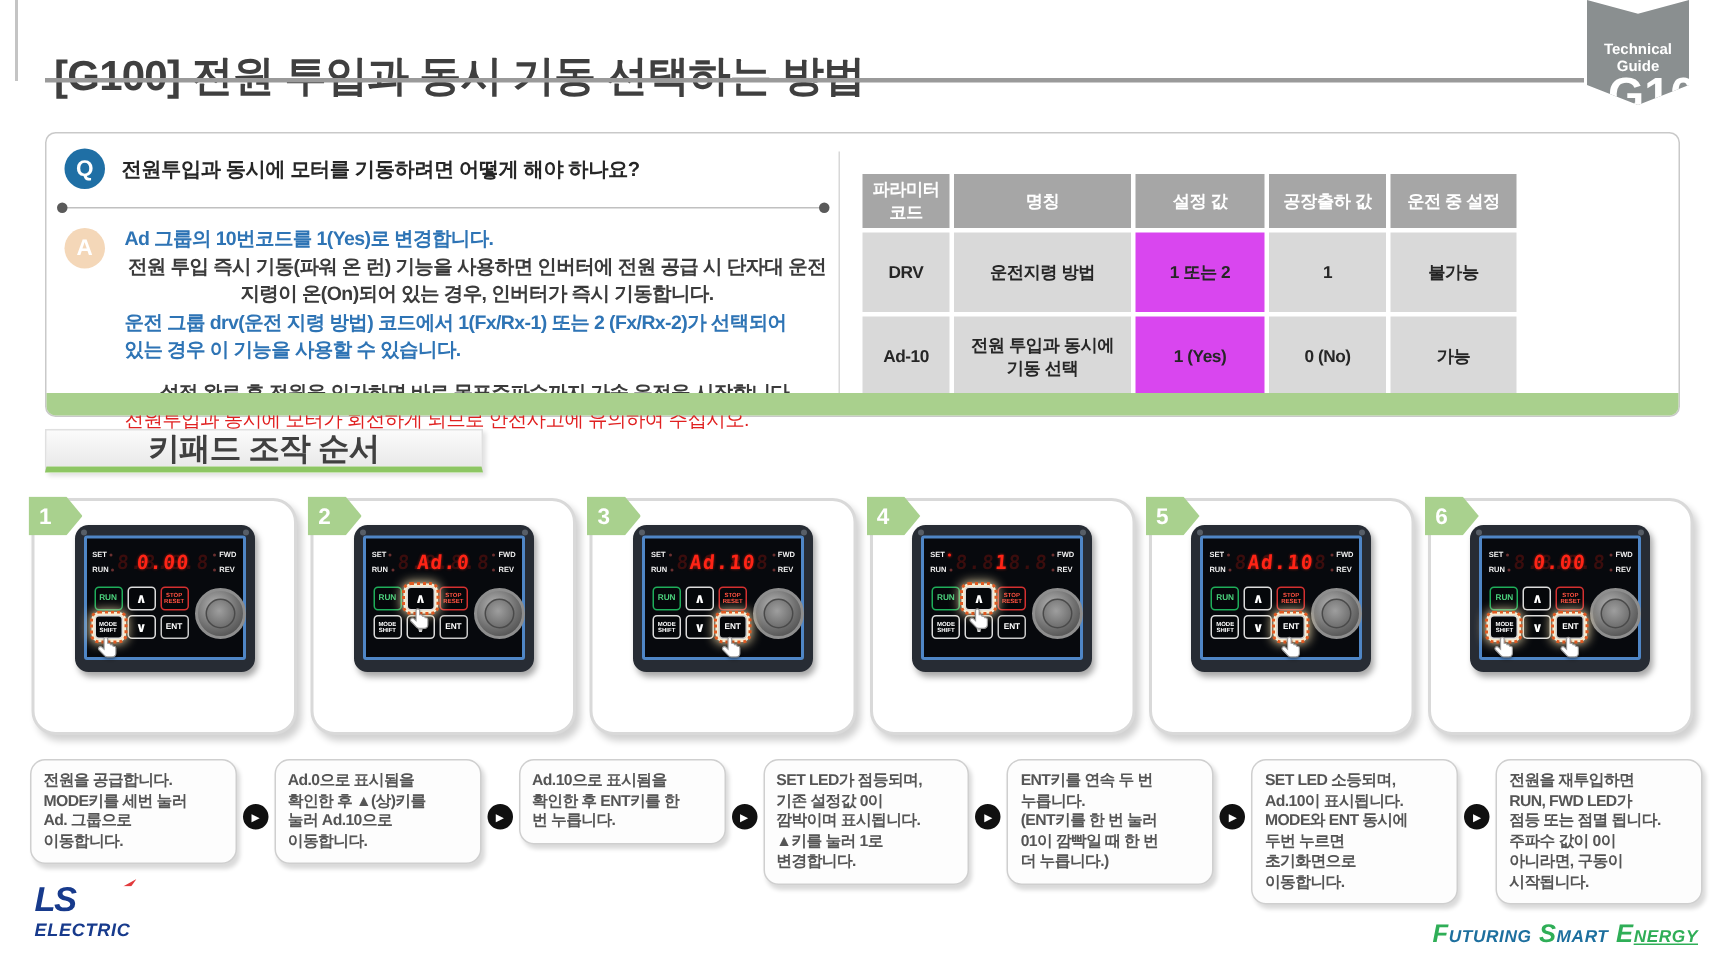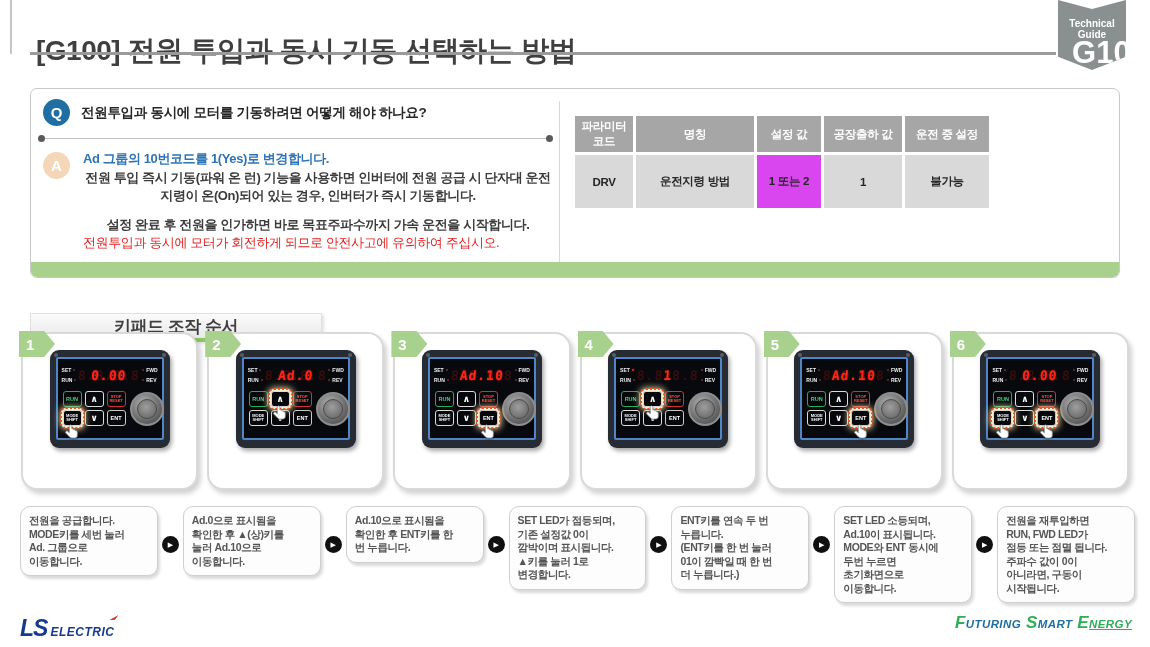--- a/index.html
+++ b/index.html
@@ -7,21 +7,21 @@
   body { font-family:"Liberation Sans","DejaVu Sans",sans-serif; }
   .page { position:relative; width:1150px; height:647px; background:#fff; overflow:hidden; }
   .preline { white-space:pre-line; }
 
   
   .corner-line { position:absolute; left:10px; top:0; width:2px; height:54px; background:#c4c4c4; }
   .title { position:absolute; left:36px; top:16px; font-size:28px; font-weight:800; color:#3f3f3f; letter-spacing:-0.5px;margin-top:16px; }
   .title-rule { position:absolute; left:30px; right:94px; top:52px; height:3px; background:#9a9a9a; }
   .badge { position:absolute; right:24px; top:0; width:68px; height:70px; background:#8a8f90; z-index:2;
            clip-path:polygon(0 0,50% 13%,100% 0,100% 81%,50% 100%,0 81%);
-           display:flex; flex-direction:column; align-items:center; justify-content:flex-start; padding-top:18px; color:#fff; }
+           display:flex; flex-direction:column; align-items:center; justify-content:flex-start; padding-top:28px; color:#fff; }
   .badge .t1 { font-size:10px; font-weight:700; line-height:11px; }
   .badge .t2 { font-size:10px; font-weight:700; line-height:11px; }
   .badge .model { font-size:31px; font-weight:800; line-height:26px;margin-left:36px; }
 
   
   .qa-box { position:absolute; left:30px; top:88px; width:1090px; height:190px; background:#fff;
             border:1px solid #c9c9c9; border-radius:7px; }
   .qa-green { position:absolute; left:0; right:0; bottom:0; height:15px; background:#a9d08d; border-radius:0 0 6px 6px; }
   .qa-left { position:absolute; left:0; top:0; width:528px; height:175px; }
   .q-row { display:flex; align-items:center; gap:11px; margin:10px 0 0 12px; }
@@ -42,27 +42,27 @@
   .a-gap { height:10px; }
   .a-red { color:#e02020; font-weight:400; }
 
   
   .tbl-wrap { position:absolute; left:528px; top:12px; width:560px; height:175px; border-left:1px solid #d8d8d8; padding:12px 0 0 12px; }
   table.params { border-collapse:separate; border-spacing:3px; }
   table.params td,table.params th { text-align:center; vertical-align:middle; font-weight:700; letter-spacing:-0.3px; }
   table.params th { background:#a6a6a6; color:#fff; font-size:11.5px; height:36px; padding:0 6px; }
   table.params td { background:#d9d9d9; color:#262626; font-size:11.5px; height:53px; padding:0 6px; }
   table.params td.green { background:#d946ef; }
-  .col-code { width:58px; } .col-name { width:118px; } .col-set { width:64px; } .col-fac { width:78px; } .col-run { width:84px; }
+  .col-code { width:58px; } .col-name { width:118px; } .col-set { width:86px; } .col-fac { width:78px; } .col-run { width:84px; }
 
   
   .sec-title { position:absolute; left:30px; top:286px; width:292px; height:29px;
                background:linear-gradient(#fbfbfb,#e9e9e9); border:1px solid #e0e0e0; border-bottom:4px solid #8dc663;
                box-shadow:2px 2px 3px rgba(0,0,0,.12); display:flex; align-items:center; justify-content:center;
-               font-size:17px; font-weight:800; color:#404040; letter-spacing:-0.5px;margin-top:27px; }
+               font-size:21px; font-weight:800; color:#404040; letter-spacing:-0.5px; }
 
   
   .cards { position:absolute; left:21px; right:21px; top:332px; height:158px; display:flex; gap:9px; }
   .kcard { position:relative; flex:1; background:#fff; border:2px solid #d9d9d9; border-radius:16px;
            box-shadow:3px 4px 5px rgba(0,0,0,.18); }
   .stepnum { position:absolute; top:-3px; left:-4px; width:36px; height:26px; background:#a9d18e;
              clip-path:polygon(0 0,70% 0,100% 50%,70% 100%,0 100%); color:#fff; font-weight:800; font-size:15px;
              display:flex; align-items:center; padding-left:7px; z-index:3; }
   .device { position:relative; width:120px; height:98px; margin:16px auto 0; background:#272c34; border-radius:9px;
             box-shadow:2px 3px 4px rgba(0,0,0,.35); }
@@ -99,21 +99,21 @@
           filter:drop-shadow(0 1px 1px rgba(0,0,0,.45)); }
 
   
   .steps { position:absolute; left:20px; right:15px; top:506px; display:flex; gap:4px; align-items:flex-start; }
   .sbox { flex:1; background:#fdfdfd; border:1.5px solid #cfcfcf; border-radius:10px; box-shadow:2px 3px 3px rgba(0,0,0,.15);
           padding:7px 8px; font-size:10.5px; font-weight:700; color:#555; line-height:13.5px; letter-spacing:-0.4px; }
   .sarrow { flex:none; width:17px; height:17px; border-radius:50%; background:#101010; color:#fff; margin-top:30px;
             display:flex; align-items:center; justify-content:center; font-size:7px; }
 
   
-  .ls-logo { position:absolute; left:20px; bottom:5px; display:flex; align-items:baseline; color:#173a8c; }
+  .ls-logo { position:absolute; left:20px; bottom:20px; display:flex; align-items:baseline; color:#173a8c;flex-direction:column; }
   .ls-main { position:relative; font-size:23px; font-weight:800; font-style:italic; letter-spacing:-1px; }
   .ls-accent { position:absolute; top:0px; right:-4px; width:9px; height:5px; background:#e23a3c;
                clip-path:polygon(0 100%,100% 0,60% 100%); }
   .ls-sub { font-size:12px; font-weight:800; font-style:italic; letter-spacing:0.5px; margin-left:3px; }
   .slogan { position:absolute; right:18px; bottom:14px; font-style:italic; font-weight:800; letter-spacing:0.4px;
             display:flex; align-items:baseline; gap:5px; }
   .slogan .word { display:flex; align-items:baseline; }
   .slogan .cap { font-size:17px; color:#2fae57; }
   .slogan .rest { font-size:11.5px; }
   .slogan .w1 .rest,.slogan .w2 .rest { color:#1d6f9e; }
@@ -143,20 +143,22 @@
         <span class="line"></span>
           <span class="d1"></span>
           <span class="d2"></span>
       </div>
       <div class="a-area">
         <div class="a-circle">A</div>
         <div class="a-text">
           <div class="a-head preline">Ad 그룹의 10번코드를 1(Yes)로 변경합니다.</div>
           <div class="a-body preline">전원 투입 즉시 기동(파워 온 런) 기능을 사용하면 인버터에 전원 공급 시 단자대 운전
 지령이 온(On)되어 있는 경우, 인버터가 즉시 기동합니다.</div>
+          <div class="a-blue preline">운전 그룹 drv(운전 지령 방법) 코드에서 1(Fx/Rx-1) 또는 2 (Fx/Rx-2)가 선택되어
+있는 경우 이 기능을 사용할 수 있습니다.</div>
           <div class="a-gap"></div>
           <div class="a-body preline">설정 완료 후 전원을 인가하면 바로 목표주파수까지 가속 운전을 시작합니다.</div>
           <div class="a-red preline">전원투입과 동시에 모터가 회전하게 되므로 안전사고에 유의하여 주십시오.</div>
         </div>
       </div>
     </div>
 
     <div class="tbl-wrap">
       <table class="params">
         <tbody>
@@ -167,20 +169,28 @@
           <th class="col-set">설정 값</th>
           <th class="col-fac">공장출하 값</th>
           <th class="col-run">운전 중 설정</th>
         </tr>
         <tr>
           <td>DRV</td>
           <td class="preline">운전지령 방법</td>
           <td class="green">1 또는 2</td>
           <td>1</td>
           <td>불가능</td>
+        </tr>
+        <tr>
+          <td>Ad-10</td>
+          <td class="preline">전원 투입과 동시에
+기동 선택</td>
+          <td class="green">1 (Yes)</td>
+          <td>0 (No)</td>
+          <td>가능</td>
         </tr>
       </tbody>
         </table>
     </div>
     <div class="qa-green"></div>
   </div>
 
   <div class="sec-title">키패드 조작 순서</div>
 
   <div class="cards">

